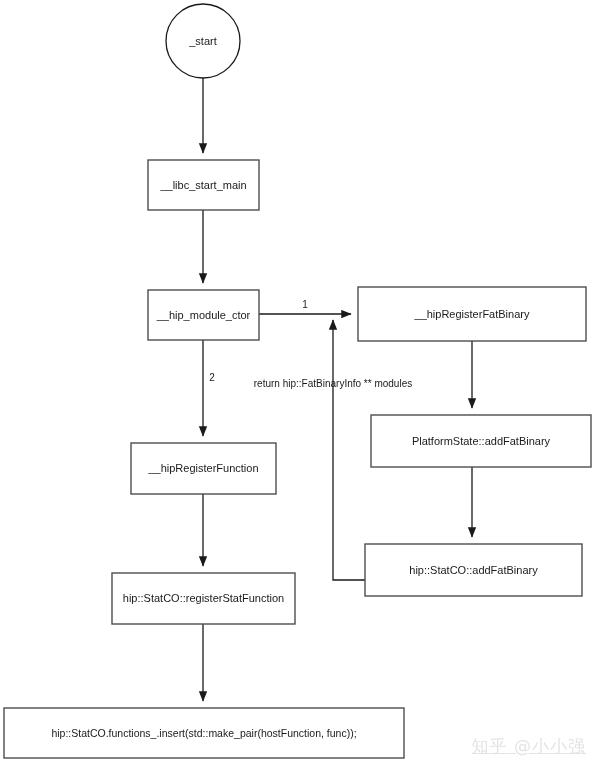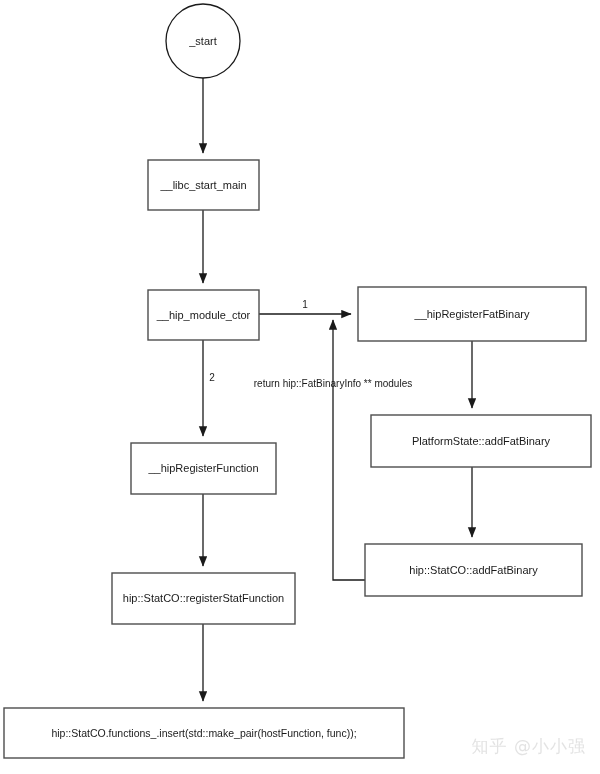--- a/index.html
+++ b/index.html
@@ -64,20 +64,21 @@
   .watermark {
     position: absolute;
     right: 14px;
     bottom: 16px;
     font-family: "DejaVu Sans", sans-serif;
     font-size: 17px;
     color: #e3e3e3;
     letter-spacing: 1px;
     white-space: nowrap;
     user-select: none;
+    text-decoration: underline;
   }
 </style>
 </head>
 <body>
 
 <div id="canvas">
 
   <svg id="diagram-svg" viewBox="0 0 600 774">
     <defs>
       <marker id="arrowhead" markerWidth="9" markerHeight="9" refX="7.5" refY="3.2" orient="auto" markerUnits="strokeWidth">

